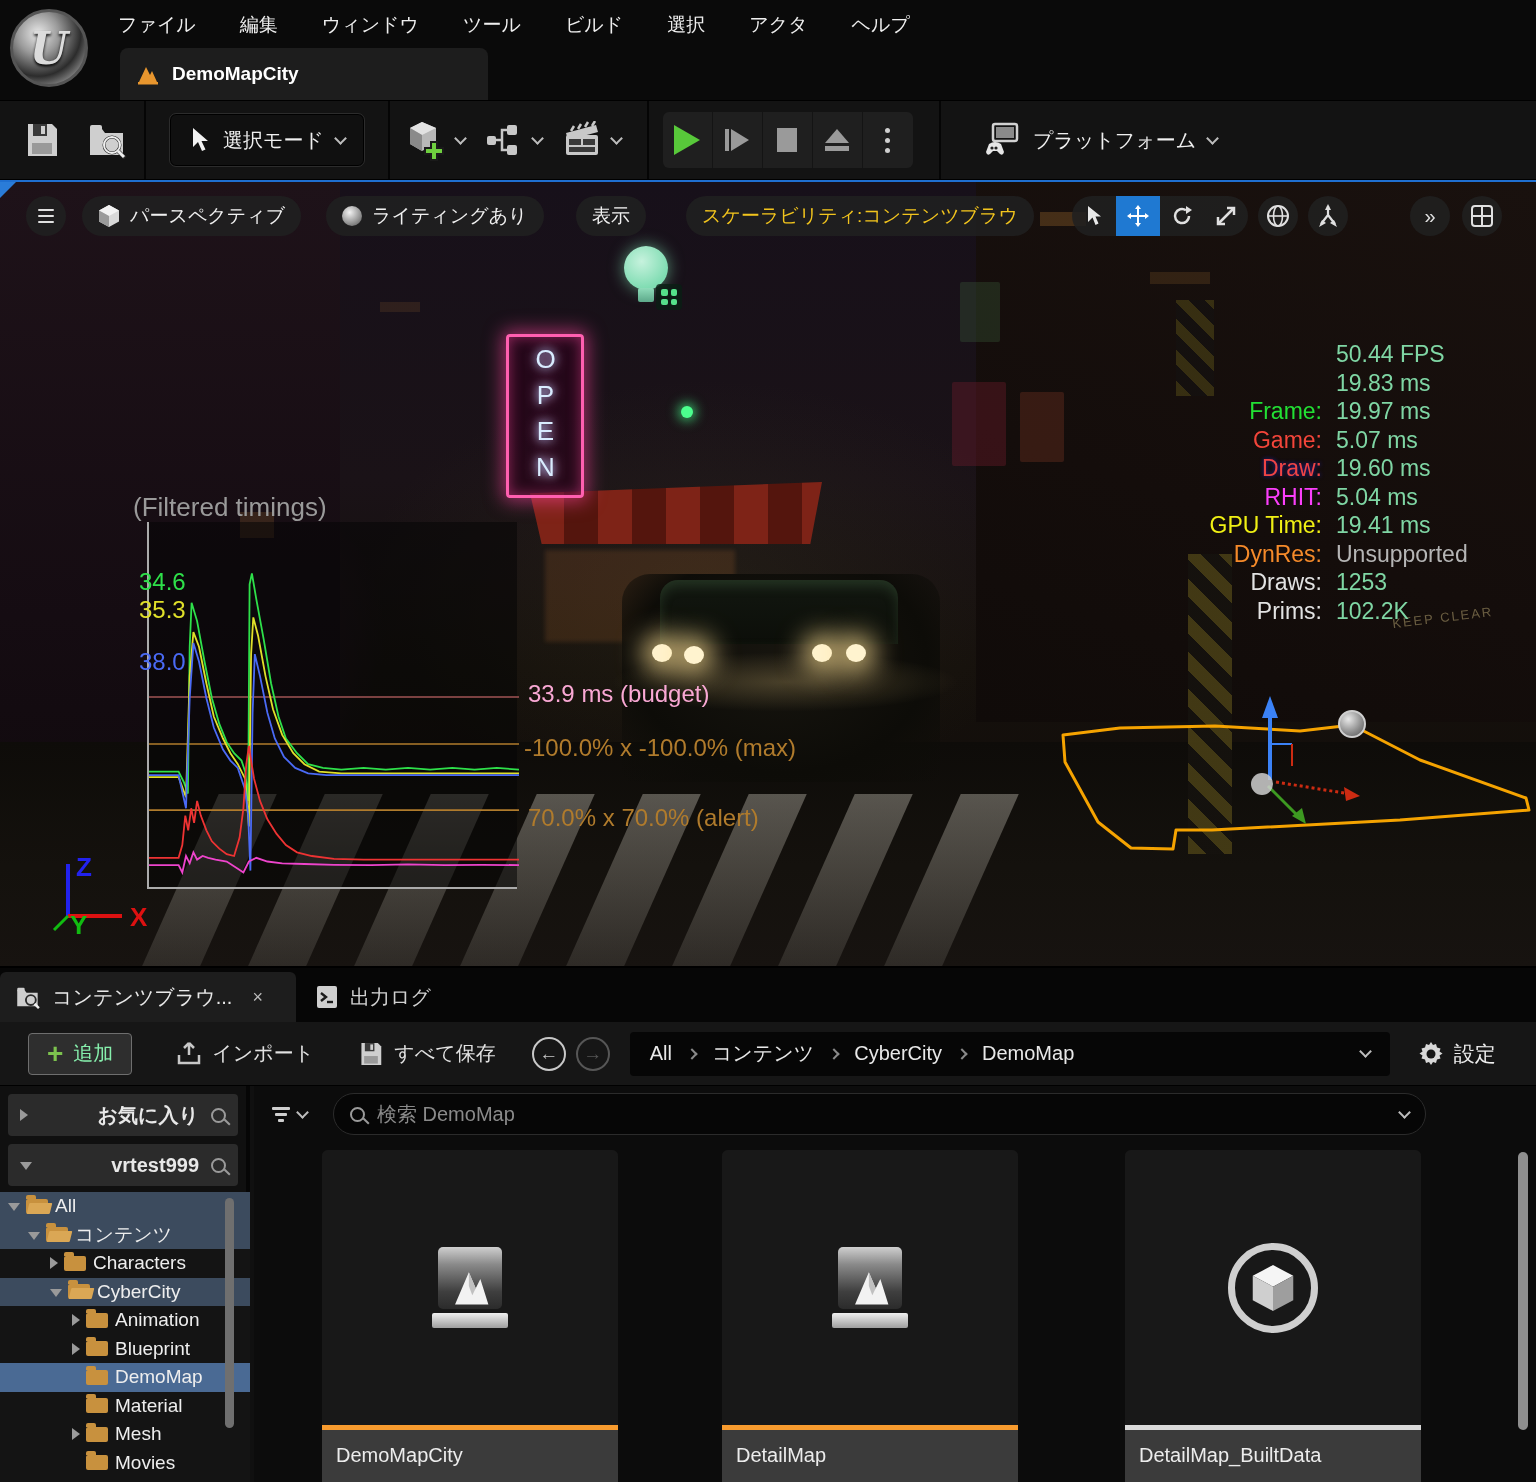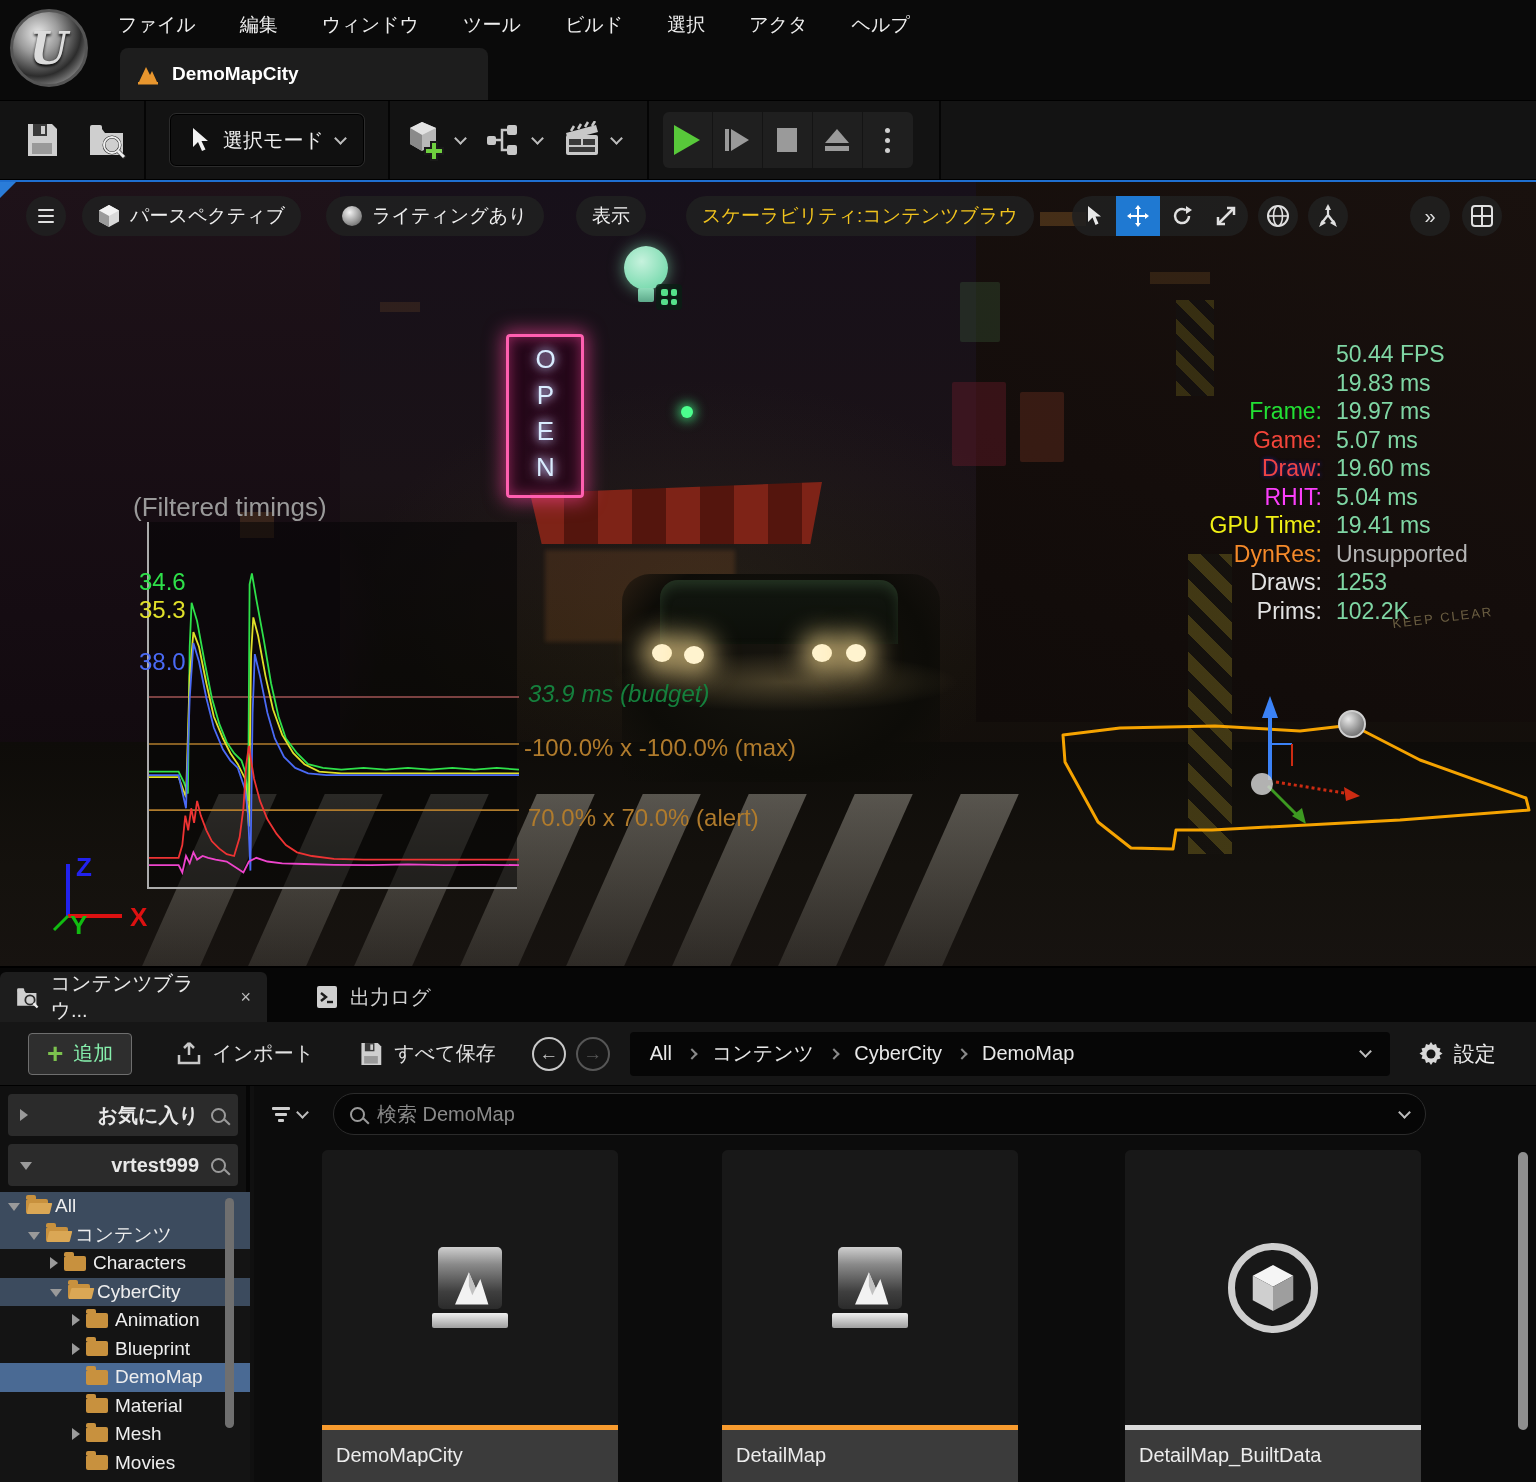--- a/index.html
+++ b/index.html
@@ -127,32 +127,32 @@
 
 
 .graph-title { position:absolute; left:133px; top:310px; font-size:26px; color:#9a9a9a; }
 .graph-box { position:absolute; left:147px; top:340px; width:370px; height:367px;
   background:rgba(5,5,5,0.55); border-left:2px solid #ababab; border-bottom:2px solid #ababab; }
 .gv { position:absolute; font-size:24px; }
 .gv-frame { left:-10px; top:46px; color:#2ee04a; }
 .gv-gpu { left:-10px; top:74px; color:#e0e02a; }
 .gv-rhi { left:-10px; top:126px; color:#4a6af5; }
 .ref-label { position:absolute; font-size:24px; }
-.rl-budget { left:528px; top:498px; color:#15803d;font-style:italic; }
+.rl-budget { left:528px; top:498px; color:#f9a8d4; }
 .rl-max { left:524px; top:552px; color:#b07b2c; }
 .rl-alert { left:528px; top:622px; color:#b07b2c; }
 
 
 .axis-svg { left:40px; top:668px; }
 
 
 .bottom { position:absolute; left:0; top:966px; width:1536px; height:516px; background:#101010; border-top:2px solid #000; }
 .cb-tabs { position:absolute; left:0; top:0; width:1536px; height:54px; background:#060606; }
 .cb-tab { position:absolute; top:4px; height:50px; display:flex; align-items:center; gap:10px; padding:0 16px; font-size:20px; }
-.cb-tab.active { left:0; width:267px; background:#1d1d1d; border-radius:6px 6px 0 0; }
+.cb-tab.active { left:0; width:296px; background:#1d1d1d; border-radius:6px 6px 0 0; }
 .cb-tab.inactive { left:300px; color:#d0d0d0; }
 .tab-close { font-size:18px; color:#bbb; margin-left:10px; }
 .cb-toolbar { position:absolute; left:0; top:54px; width:1536px; height:64px; background:#161616; border-bottom:1px solid #000;
   display:flex; align-items:center; }
 .add-btn { margin-left:28px; height:42px; background:#2e2e2e; border:1px solid #6e6e6e; border-radius:4px;
   display:flex; align-items:center; gap:10px; padding:0 18px; }
 .add-btn .plus { color:#7cc24e; font-size:28px; font-weight:bold; line-height:20px; }
 .add-btn .label { font-size:20px; color:#86efac; }
 .tb-text-btn { display:flex; align-items:center; gap:10px; margin-left:44px; font-size:20px; color:#e2e2e2; }
 .nav-circle { width:34px; height:34px; border:2px solid #c8c8c8; border-radius:50%; color:#c8c8c8;
@@ -317,20 +317,31 @@
       </span>
     <span class="play-cell" style="border-right:none">
         <span class="vdots">
           <i></i>
           <i></i>
           <i></i>
         </span>
       </span>
   </div>
   <span class="tb-sep" style="margin-left:26px"></span>
+  <div class="platform">
+    <svg width="40" height="40" viewBox="0 0 40 40">
+        <rect x="12" y="4" width="24" height="17" rx="2" fill="none" stroke="#d2d2d2" stroke-width="2.5"></rect>
+        <rect x="15" y="7" width="18" height="11" fill="#8a8a8a"></rect>
+        <path d="M8 24 q6 -4 12 0 l3 8 q-1 4 -4 2 l-3 -3 h-4 l-3 3 q-3 2 -4 -2 z" fill="#e6e6e6"></path>
+        <circle cx="11" cy="28" r="1.6" fill="#222"></circle>
+        <circle cx="15" cy="28" r="1.6" fill="#222"></circle>
+      </svg>
+    <span class="label">プラットフォーム</span>
+    <span class="chev"></span>
+  </div>
 </div>
 
 <div class="viewport">
   <div class="scene">
     <div class="scene-base"></div>
     <div class="bld-left"></div>
     <div class="bld-right"></div>
     <div class="win" style="left:1040px;top:30px;width:46px;height:14px"></div>
     <div class="win" style="left:1150px;top:90px;width:60px;height:12px;opacity:.6"></div>
     <div class="win" style="left:380px;top:120px;width:40px;height:10px;opacity:.5"></div>

